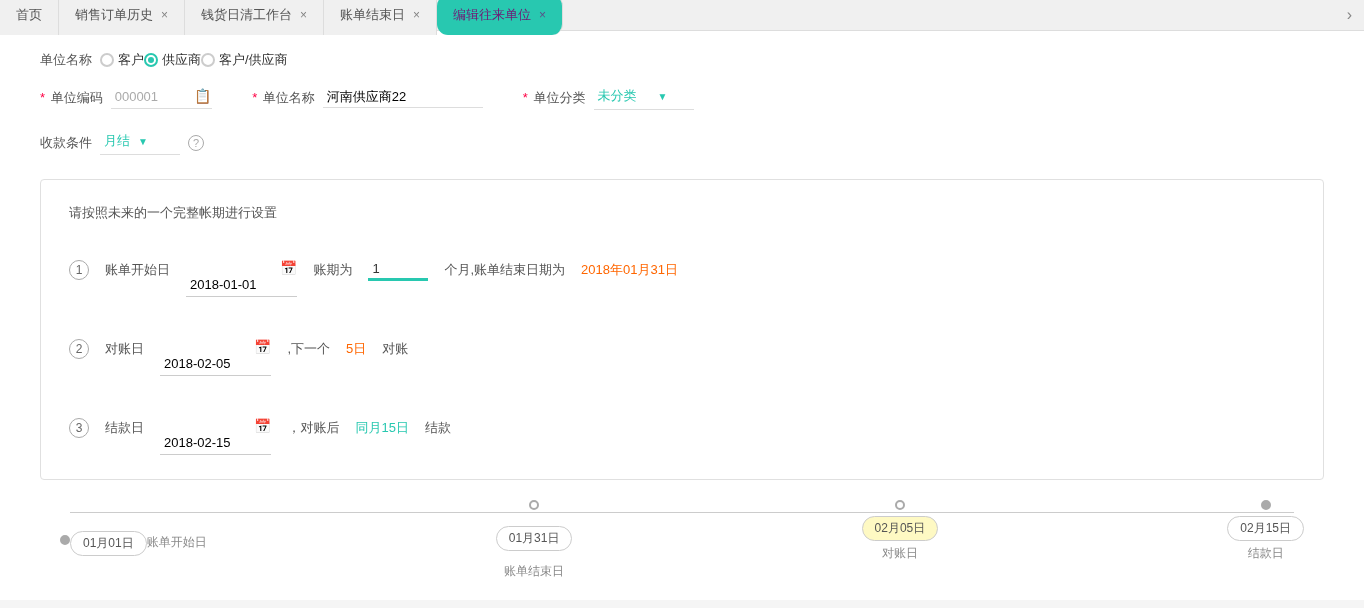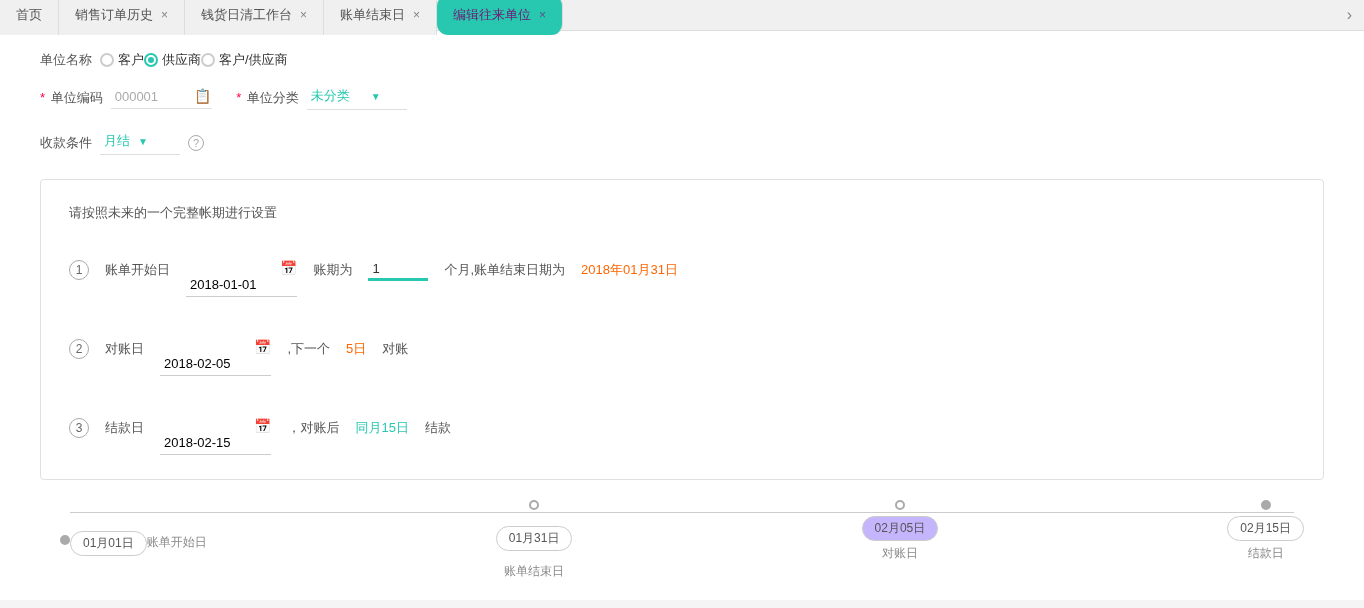--- a/index.html
+++ b/index.html
@@ -156,34 +156,41 @@
           <span>供应商</span>
         </label>
         <label class="radio-item">
           <span class="radio-circle"></span>
           <span>客户/供应商</span>
         </label>
       </div>
     </div>
   </div>
 
-  <div class="form-row" style="margin-bottom:20px; gap:24px;">
+  <div class="form-row" style="margin-bottom:20px; gap:40px;">
     <div class="form-field">
       <span class="form-label">
         <span class="required-star">*</span>
         <span>单位编码</span>
       </span>
       <div class="input-with-icon">
         <input type="text" style="width: 80px; color: rgb(170, 170, 170);" value="000001">
         <span class="icon-calendar">📋</span>
       </div>
     </div>
     <div class="form-field">
       <span class="form-label">
         <span class="required-star">*</span>
+        <span>单位名称</span>
+      </span>
+      <input type="text" style="width: 160px; border-bottom: 1px solid rgb(221, 221, 221);" value="河南供应商22">
+    </div>
+    <div class="form-field">
+      <span class="form-label">
+        <span class="required-star">*</span>
         <span>单位分类</span>
       </span>
       <div class="select-field" style="min-width:100px;">
         <span class="select-value unit-category-value">未分类</span>
         <span class="select-arrow">▼</span>
       </div>
     </div>
   </div>
 
   <div class="form-row" style="margin-bottom:24px;">
@@ -258,21 +265,21 @@
       </div>
 
       <div style="display:flex;flex-direction:column;align-items:center;">
         <div style="width:10px;height:10px;border-radius:50%;background:#fff;border:2px solid #aaa;"></div>
         <div style="border:1px solid #ccc;border-radius:20px;padding:3px 12px;font-size:12px;color:#555;background:#fff;margin-top:16px;white-space:nowrap;">01月31日</div>
         <div style="font-size:12px;color:#888;margin-top:12px;">账单结束日</div>
       </div>
 
       <div style="display:flex;flex-direction:column;align-items:center;">
         <div style="width:10px;height:10px;border-radius:50%;background:#fff;border:2px solid #aaa;"></div>
-        <div style="border:1px solid #ccc;border-radius:20px;padding:3px 12px;font-size:12px;color:#555;background:#c4b5fd;margin-top:6px;white-space:nowrap;">02月05日</div>
+        <div style="border:1px solid #ccc;border-radius:20px;padding:3px 12px;font-size:12px;color:#555;background:#fef9c3;margin-top:6px;white-space:nowrap;">02月05日</div>
         <div style="font-size:12px;color:#888;margin-top:4px;">对账日</div>
       </div>
 
       <div style="display:flex;flex-direction:column;align-items:center;">
         <div style="width:10px;height:10px;border-radius:50%;background:#aaa;border:2px solid #aaa;"></div>
         <div style="border:1px solid #ccc;border-radius:20px;padding:3px 12px;font-size:12px;color:#555;background:#fff;margin-top:6px;white-space:nowrap;">02月15日</div>
         <div style="font-size:12px;color:#888;margin-top:4px;">结款日</div>
       </div>
 
     </div>

